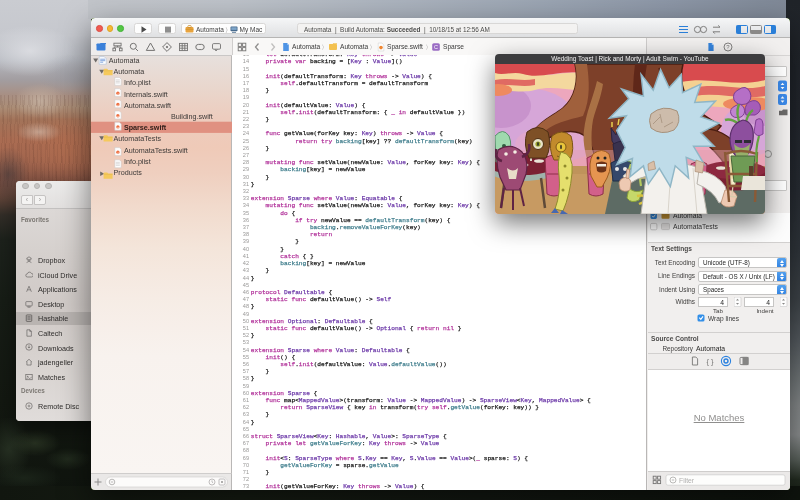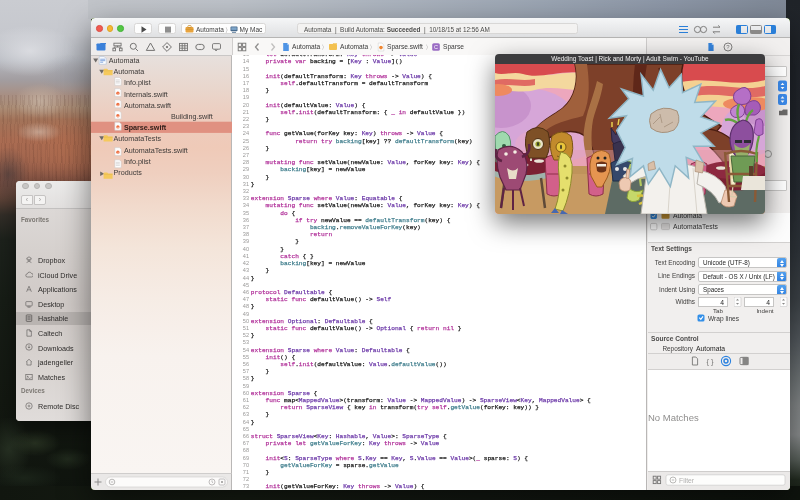--- a/index.html
+++ b/index.html
@@ -543,21 +543,21 @@
         <text x="63" y="10.6" font-size="7.5" fill="#777675" text-anchor="middle">{ }</text>
         <circle cx="79" cy="8" r="4.6" fill="none" stroke="#2c82e0" stroke-width="1.1"></circle>
           <circle cx="79" cy="8" r="2" fill="none" stroke="#2c82e0" stroke-width="1.4"></circle>
         <g fill="none" stroke="#868584" stroke-width="1">
             <rect x="93" y="4.4" width="8" height="7.2" rx="1"></rect>
             <rect x="96" y="4.4" width="5" height="7.2" fill="#868584"></rect>
           </g>
       </svg>
 
       <div class="abs" style="left:1px;top:313.5px;right:0;height:101.5px;background:#fff;"></div>
-      <div class="abs" style="left:1px;top:356px;right:0;text-align:left;font-size:9.5px;color:#8f8e8d;">No Matches</div>
+      <div class="abs" style="left:1px;top:356px;right:0;text-align:center;font-size:9.5px;color:#8f8e8d;text-decoration:underline;">No Matches</div>
 
       <div class="abs" style="left:1px;top:415px;right:0;height:18.5px;background:#ebe9e8;border-top:1px solid #cfcdcc;"></div>
       <svg class="abs" style="left:0;top:415px;" width="144" height="18" viewBox="0 0 144 18">
         <g stroke="#757473" fill="none" stroke-width=".9">
             <rect x="6.2" y="5.2" width="3" height="3"></rect>
             <rect x="10.6" y="5.2" width="3" height="3"></rect>
             <rect x="6.2" y="9.6" width="3" height="3"></rect>
             <rect x="10.6" y="9.6" width="3" height="3"></rect>
           </g>
         <rect x="19" y="3.8" width="119" height="10.4" rx="2" fill="#fdfdfc" stroke="#cccbca" stroke-width=".7"></rect>

